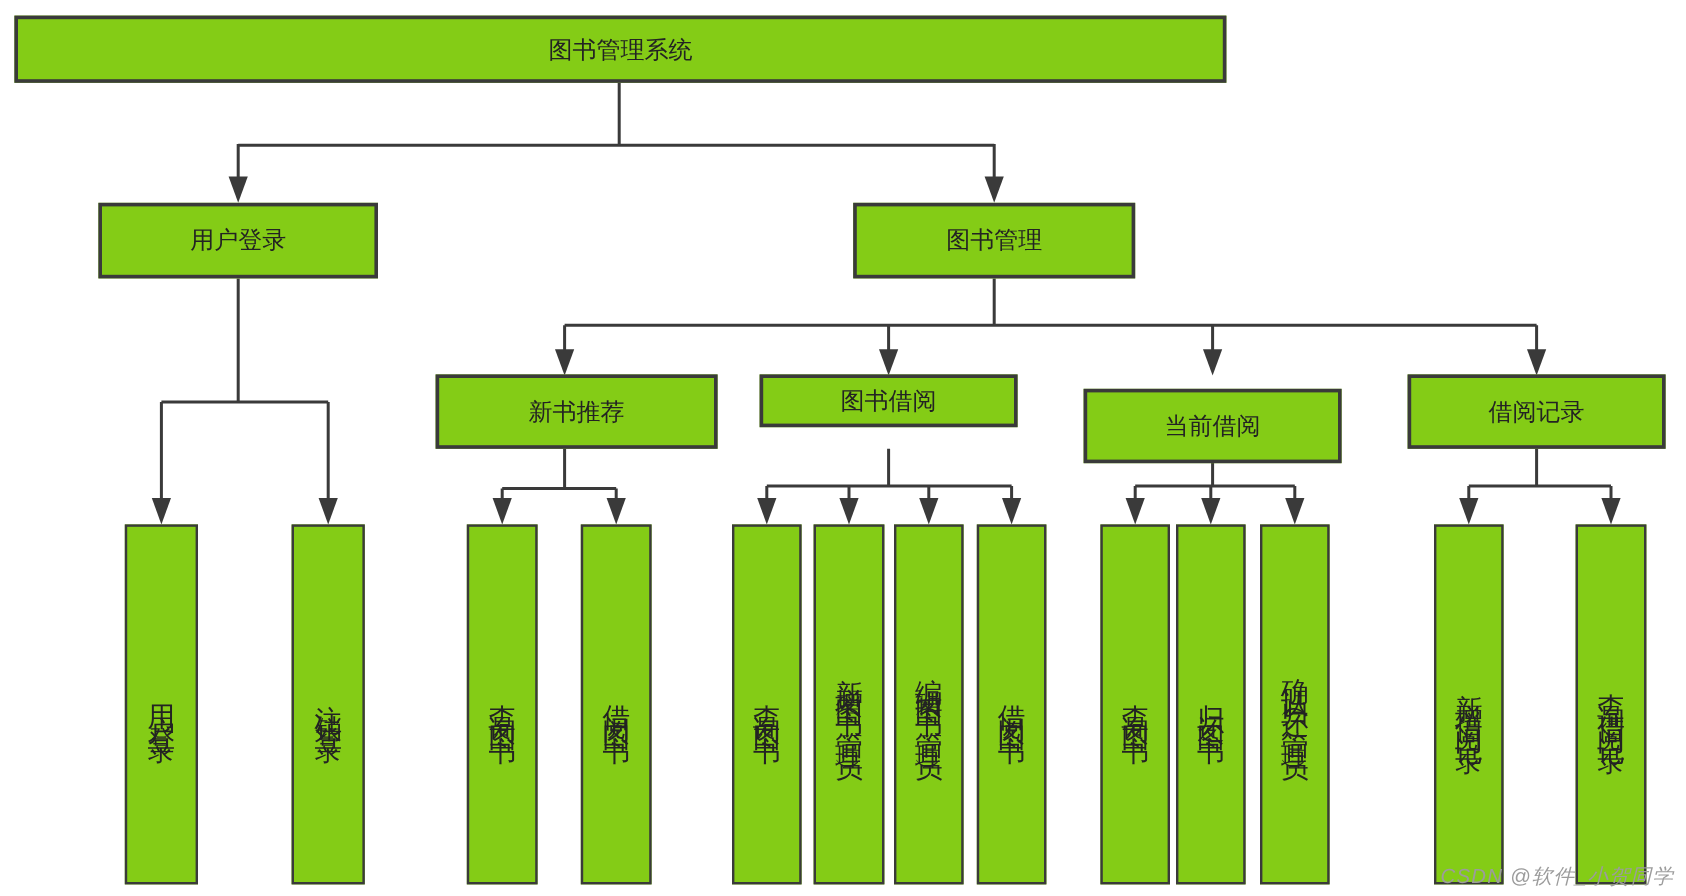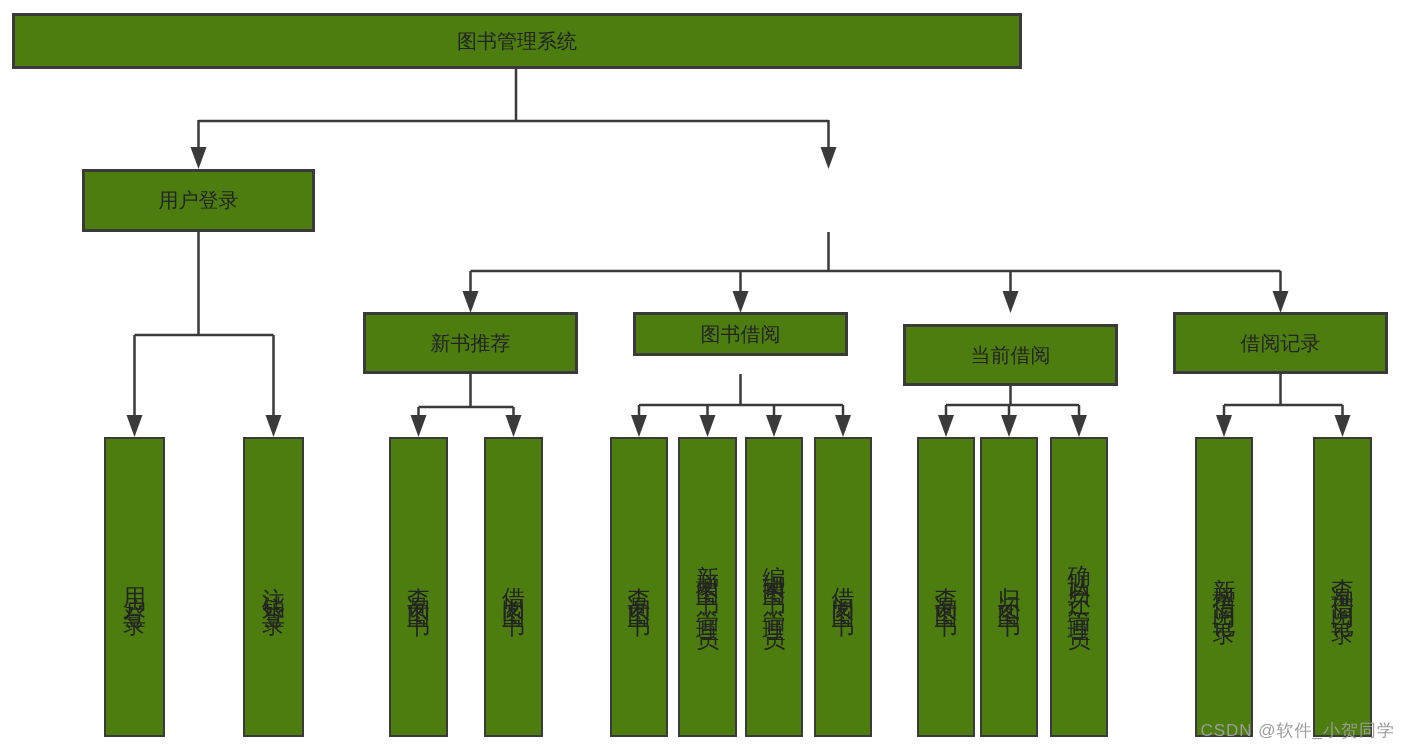--- a/index.html
+++ b/index.html
@@ -15,37 +15,38 @@
     font-family:"Liberation Sans",sans-serif;
     position:relative;overflow:hidden;
     color:var(--text);
   }
   .canvas{position:absolute;left:0;top:0;width:1405px;height:747px;}
   svg.connectors{position:absolute;left:0;top:0;}
   svg.connectors path{stroke:var(--line);stroke-width:2.5;fill:none;}
   svg.connectors polygon{fill:var(--line);stroke:none;}
   .box{
     position:absolute;box-sizing:border-box;
-    background:#4d7c0f;border:3px solid var(--line);
+    background:#84cc16;border:3px solid var(--line);
     display:flex;align-items:center;justify-content:center;
     font-size:20px;color:var(--text);
     white-space:nowrap;
   }
   .box.leaf{border-width:2px;}
   .leaf .vtext{
     writing-mode:vertical-rl;
     text-orientation:mixed;
     font-size:23px;
     line-height:1;
     letter-spacing:9px;
   }
   .watermark{
     position:absolute;right:10px;bottom:5px;
     font-size:17px;color:var(--watermark);
     letter-spacing:1px;
+    font-style:italic;
   }
 </style>
 </head>
 <body>
 
 <div class="canvas">
 
   <svg class="connectors" width="1405" height="747" viewBox="0 0 1405 747">
     <g>
       <path d="M516 69 V121 M198.5 121 H828.5 M198.5 120 V152 M828.5 120 V152"></path>
@@ -89,22 +90,25 @@
     </g>
   </svg>
 
   <div class="box" style="left:12px;top:13px;width:1010px;height:56px">
     <span>图书管理系统</span>
   </div>
 
   <div class="box" style="left:82px;top:169px;width:233px;height:63px">
     <span>用户登录</span>
   </div>
+  <div class="box" style="left:711px;top:169px;width:235px;height:63px">
+    <span>图书管理</span>
+  </div>
 
-  <div class="box" style="left:363px;top:312px;width:215px;height:62px">
+  <div class="box" style="left:363px;top:312px;width:235px;height:62px">
     <span>新书推荐</span>
   </div>
   <div class="box" style="left:633px;top:312px;width:215px;height:44px">
     <span>图书借阅</span>
   </div>
   <div class="box" style="left:903px;top:324px;width:215px;height:62px">
     <span>当前借阅</span>
   </div>
   <div class="box" style="left:1173px;top:312px;width:215px;height:62px">
     <span>借阅记录</span>

